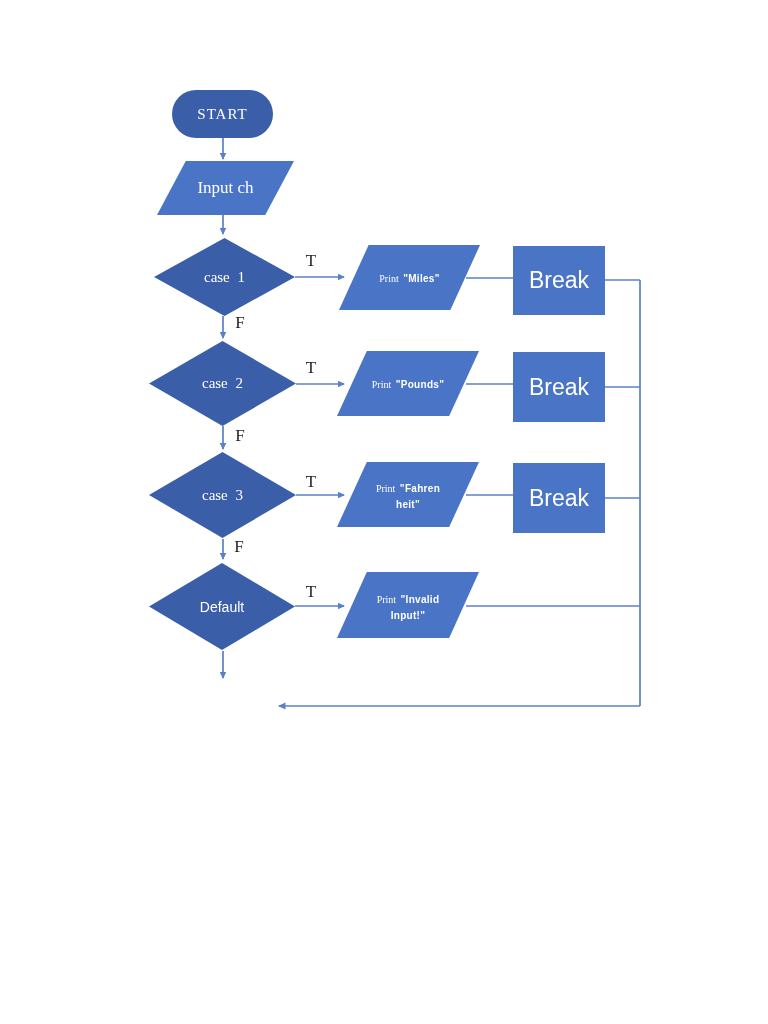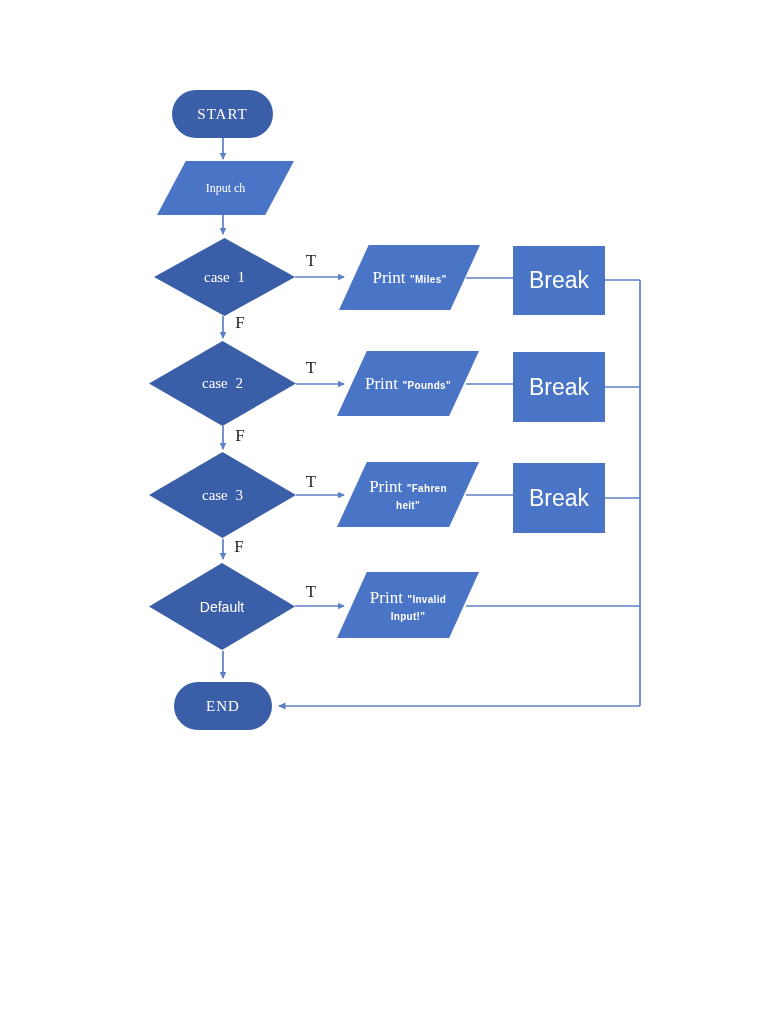--- a/index.html
+++ b/index.html
@@ -31,21 +31,21 @@
     border-radius:26px;
     font-family:"Liberation Serif", serif;
     font-size:15px;letter-spacing:1px;
   }
   .para{
     background:var(--node-light);
     clip-path:polygon(21% 0, 100% 0, 79% 100%, 0 100%);
   }
   .para-input{
     font-family:"Liberation Serif", serif;
-    font-size:12px;
+    font-size:17px;
     text-align:center;
   }
   .diamond{
     background:var(--node-dark);
     clip-path:polygon(50% 0, 100% 50%, 50% 100%, 0 50%);
     font-family:"Liberation Serif", serif;
     font-size:15px;
     word-spacing:4px;
   }
   .diamond-sans{
@@ -55,21 +55,21 @@
   }
   .break-box{
     background:var(--node-light);
     font-size:23px;
   }
   .ptext{display:flex;flex-direction:column;gap:3px;line-height:1.15;}
   .pline{display:block;white-space:nowrap;}
   .pline:empty{display:none;}
   .print-prefix{
     font-family:"Liberation Serif", serif;
-    font-size:17px;
+    font-size:10px;
   }
   .print-quote{
     font-family:"Liberation Sans", sans-serif;
     font-weight:700;
     font-size:10px;
     letter-spacing:0.3px;
   }
   .tf-label{
     position:absolute;
     font-family:"Liberation Serif", serif;
@@ -147,21 +147,20 @@
     <div class="ptext">
       <span class="pline"><span class="print-prefix">Print</span> <span class="print-quote">"Invalid</span></span>
       <span class="pline print-quote">Input!"</span>
     </div>
   </div>
 
   <div class="shape break-box" style="left:496px;top:246px;width:92px;height:69px;">Break</div>
   <div class="shape break-box" style="left:496px;top:352px;width:92px;height:70px;">Break</div>
   <div class="shape break-box" style="left:496px;top:463px;width:92px;height:70px;">Break</div>
 
-  <div class="shape stadium" style="left:157px;top:682px;width:98px;height:48px;">END</div>
 
   <div class="tf-label" style="left:285px;top:251px;">T</div>
   <div class="tf-label" style="left:214px;top:313px;">F</div>
   <div class="tf-label" style="left:285px;top:358px;">T</div>
   <div class="tf-label" style="left:214px;top:426px;">F</div>
   <div class="tf-label" style="left:285px;top:472px;">T</div>
   <div class="tf-label" style="left:213px;top:537px;">F</div>
   <div class="tf-label" style="left:285px;top:582px;">T</div>
 
 </div>

